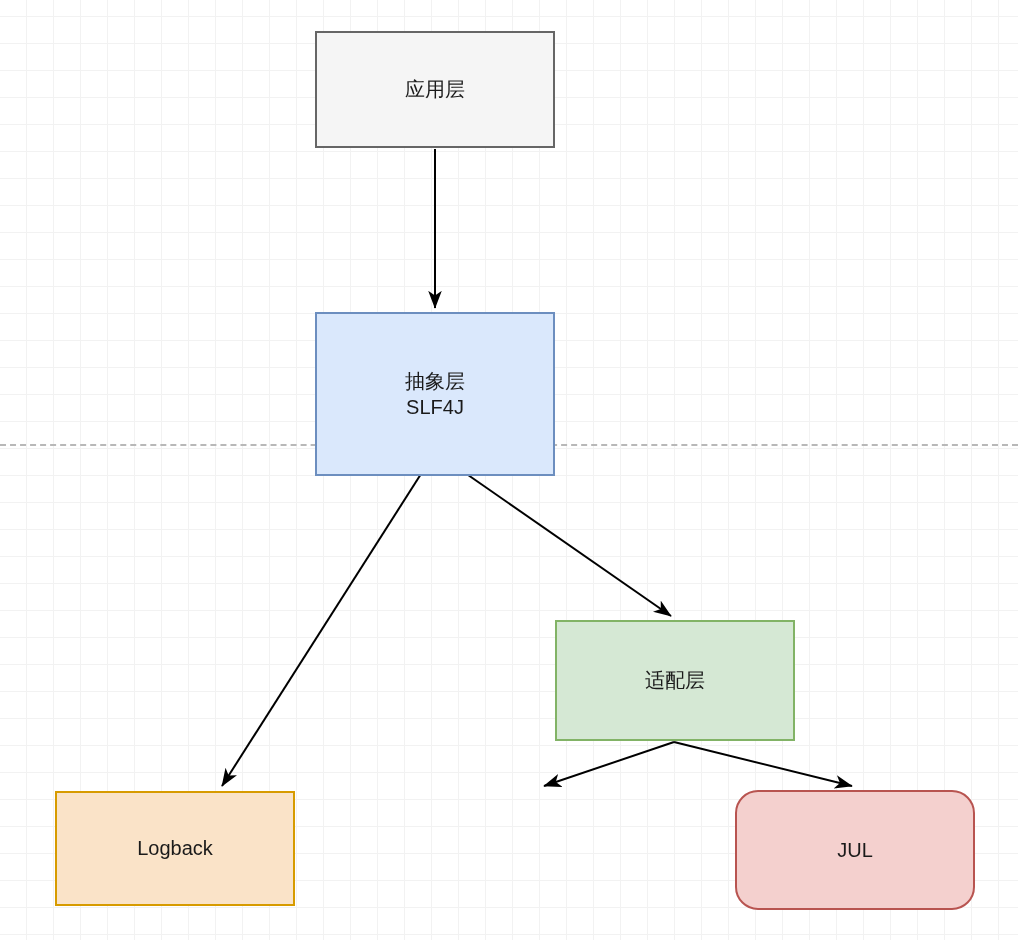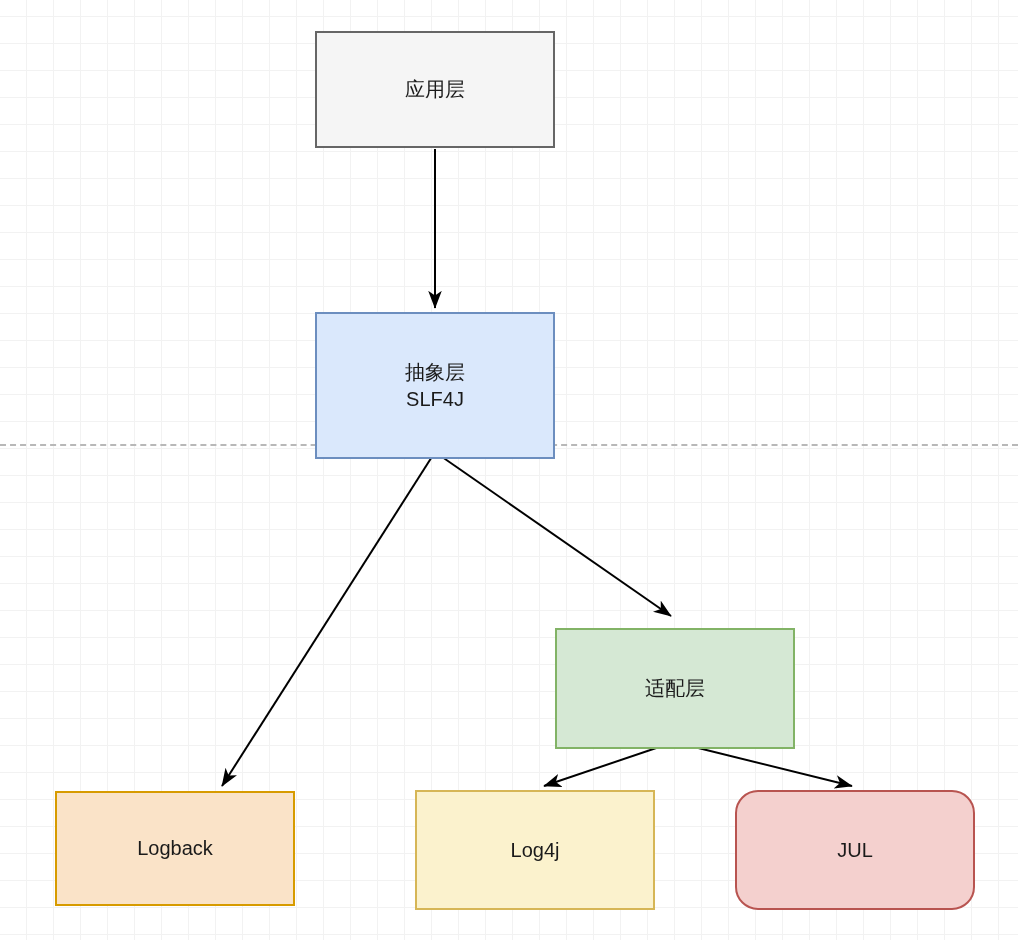--- a/index.html
+++ b/index.html
@@ -83,34 +83,31 @@
     <line x1="435" y1="452" x2="222" y2="786" stroke="#000000" stroke-width="2" marker-end="url(#arrow)"></line>
     <line x1="435" y1="452" x2="671" y2="616" stroke="#000000" stroke-width="2" marker-end="url(#arrow)"></line>
     <line x1="674" y1="742" x2="544" y2="786" stroke="#000000" stroke-width="2" marker-end="url(#arrow)"></line>
     <line x1="674" y1="742" x2="852" y2="786" stroke="#000000" stroke-width="2" marker-end="url(#arrow)"></line>
   </svg>
 
   <div class="node" style="left: 315px; top: 31px; width: 240px; height: 117px; background: rgb(245, 245, 245); border-color: rgb(102, 102, 102); color: rgb(26, 26, 26); align-items: center;">
     <span class="node-label">应用层</span>
   </div>
 
-  <div class="node" style="left: 315px; top: 312px; width: 240px; height: 147px; background: rgb(218, 232, 252); border-color: rgb(108, 142, 191); color: rgb(26, 26, 26);">
+  <div class="node" style="left: 315px; top: 312px; width: 240px; height: 164px; background: rgb(218, 232, 252); border-color: rgb(108, 142, 191); color: rgb(26, 26, 26);">
     <span class="node-label">抽象层
 SLF4J</span>
   </div>
 
-  <div class="node" style="left: 555px; top: 620px; width: 240px; height: 121px; background: rgb(213, 232, 212); border-color: rgb(130, 179, 102); color: rgb(26, 26, 26); margin-top: 8px;">
+  <div class="node" style="left: 555px; top: 620px; width: 240px; height: 121px; background: rgb(213, 232, 212); border-color: rgb(130, 179, 102); color: rgb(26, 26, 26);">
     <span class="node-label">适配层</span>
   </div>
 
   <div class="node" style="left: 55px; top: 791px; width: 240px; height: 115px; background: rgb(250, 227, 200); border-color: rgb(215, 155, 0); color: rgb(26, 26, 26);">
     <span class="node-label">Logback</span>
   </div>
 
-  <div class="node" style="left: 415px; top: 790px; width: 240px; height: 120px; background: rgb(251, 242, 205); border-color: rgb(214, 182, 86); color: rgb(26, 26, 26);">
-    <span class="node-label">Log4j</span>
-  </div>
 
   <div class="node" style="left: 735px; top: 790px; width: 240px; height: 120px; background: rgb(244, 208, 206); border-color: rgb(184, 84, 80); color: rgb(26, 26, 26); border-radius: 23px;">
     <span class="node-label">JUL</span>
   </div>
 
 </div>
 
 </body></html>

